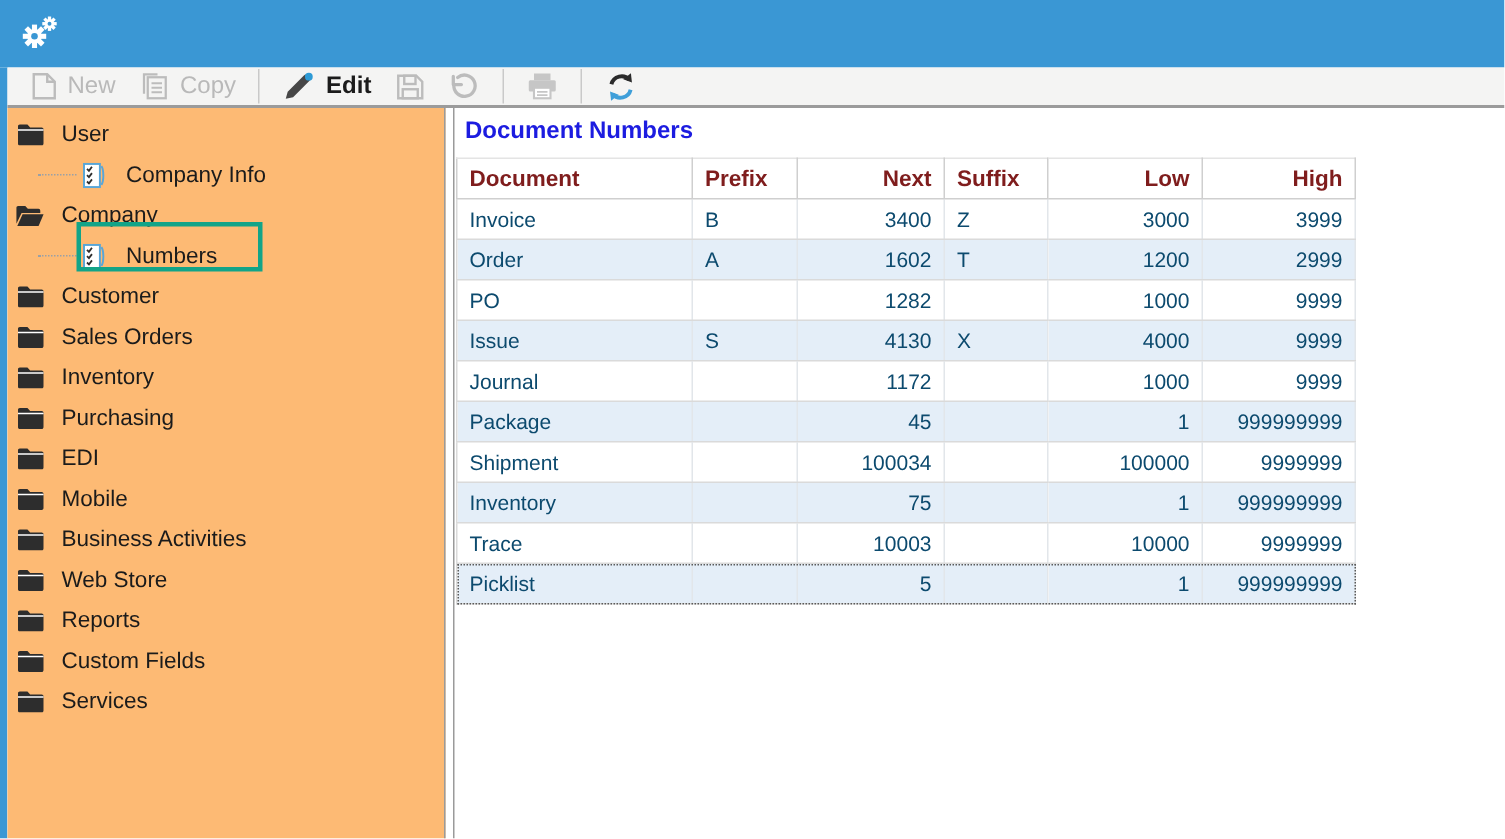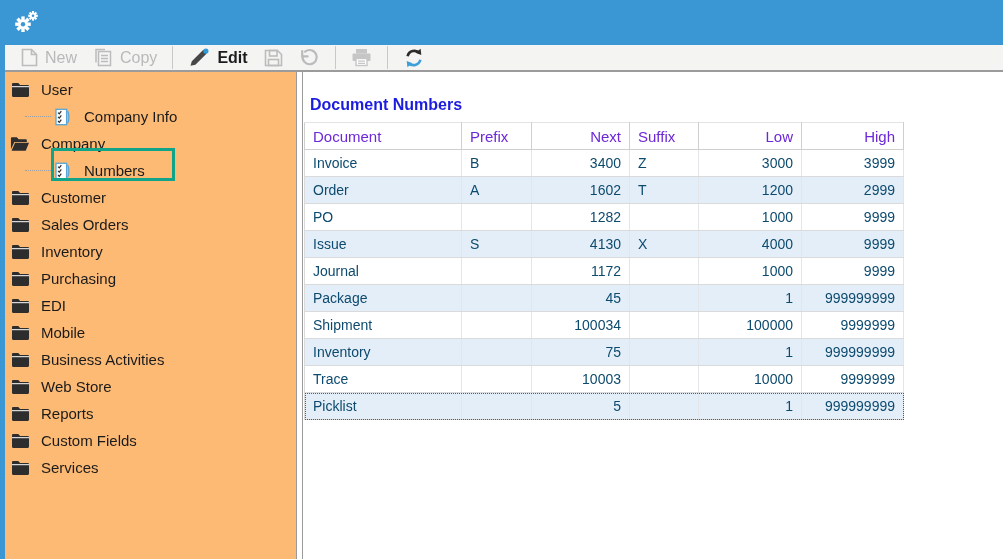--- a/index.html
+++ b/index.html
@@ -41,21 +41,21 @@
   .content { flex:1; display:flex; background:#ffffff; min-height:0; }
   .tree-panel {
     width:292px; flex-shrink:0; box-sizing:border-box;
     border-right:1px solid #9a9a9a; background:#fdba74;
     padding-top:4px; position:relative;
   }
   .panel-gap { width:5px; flex-shrink:0; }
   .main-panel {
     flex:1; box-sizing:border-box;
     border-left:1px solid #9a9a9a; background:#ffffff;
-    padding-top:24px;
+    padding-top:7px;
   }
 
   .tree-item {
     height:27px; display:flex; align-items:center;
     font-size:15px; color:#1b1b1b;
     padding-left:5px; box-sizing:border-box; position:relative;
     cursor:default; white-space:nowrap;
   }
   .tree-item .t-icon {
     width:20px; height:18px; margin-right:11px;
@@ -72,21 +72,21 @@
     width:124px; height:33px; box-sizing:border-box;
     border:3px solid #12A488; pointer-events:none; z-index:5;
   }
 
   .doc-heading {
     font-size:16px; font-weight:bold; color:#1C1CE0;
     margin:0 0 8px 7px;
   }
   table.grid { border-collapse:collapse; table-layout:fixed; margin-left:1px; }
   table.grid th {
-    height:26px; font-weight:400; font-size:15px; color:#6d28d9;
+    height:26px; font-weight:700; font-size:15px; color:#7f1d1d;
     background:#ffffff; padding:0 8px; white-space:nowrap; overflow:hidden;
     border-right:1px solid #cfcfcf; border-bottom:1px solid #cfcfcf;
     border-top:1px solid #e4e4e4; text-align:left;
   }
   table.grid th:first-child { border-left:1px solid #cfcfcf; }
   table.grid td {
     height:26px; font-size:14px; color:#0c4a6e; background:#ffffff;
     padding:0 8px; white-space:nowrap; overflow:hidden;
     border-right:1px solid #e2e6ea; border-bottom:1px solid #dadada;
   }

